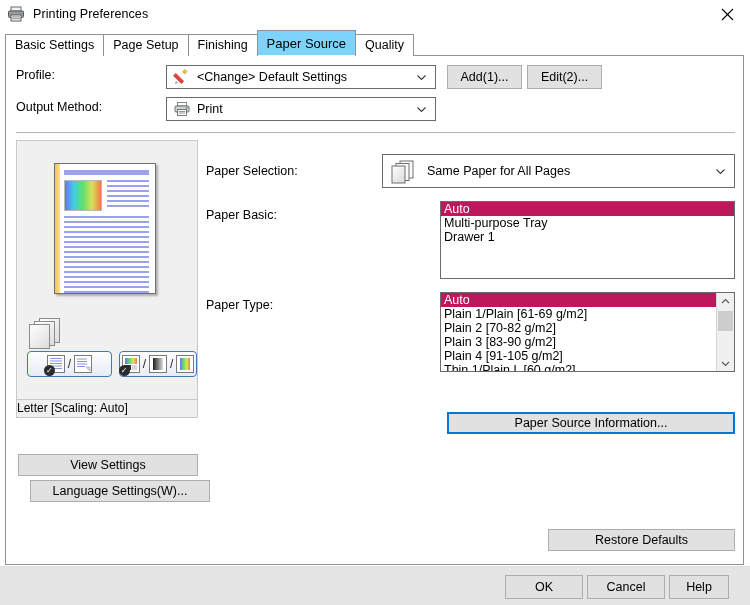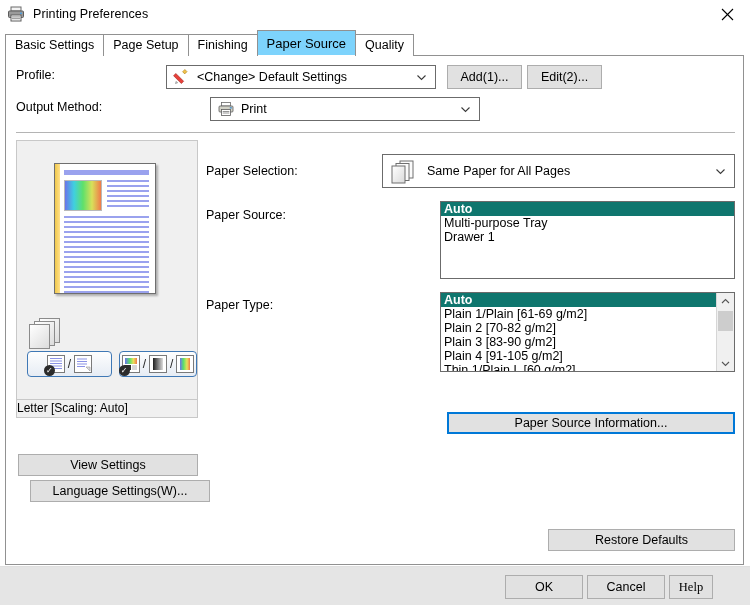--- a/index.html
+++ b/index.html
@@ -294,23 +294,22 @@
     background: #ffffff;
     overflow: hidden;
   }
   .lb-item {
     font-size: 12.5px;
     line-height: 14px;
     padding-left: 3px;
     white-space: nowrap;
   }
   .lb-item.sel {
-    background: #0f766e;
+    background: #be185d;
     color: #ffffff;
-    font-weight: bold;
   }
   .scrollbar {
     position: absolute;
     right: 0; top: 0; bottom: 0;
     width: 17px;
     background: #f0f0f0;
     border-left: 1px solid #d6d6d6;
   }
   .sb-arrow {
     position: absolute;
@@ -388,21 +387,21 @@
         <polyline points="1.5,4 5.5,8 9.5,4" fill="none" stroke="#3c3c3c" stroke-width="1.1"></polyline>
       </svg>
     </span>
   </div>
   <div class="btn" style="position:absolute; left:441px; top:9px; width:75px; height:24px;">Add(1)...</div>
   <div class="btn" style="position:absolute; left:521px; top:9px; width:75px; height:24px;">Edit(2)...</div>
 
   <div class="prof-row" style="left:10px; top:44px;">
     <span class="prof-label" style="width:150px;">Output Method:</span>
   </div>
-  <div class="combo" style="position:absolute; left:160px; top:41px; width:270px;margin-left:44px;">
+  <div class="combo" style="position:absolute; left:160px; top:41px; width:270px;">
     <span class="combo-icon">
       <svg width="18" height="18" viewBox="0 0 18 18">
         <rect x="4.5" y="2.5" width="9" height="3.5" fill="#ffffff" stroke="#6a6a6a" stroke-width="0.8"></rect>
         <rect x="2" y="6" width="14" height="6" rx="1" fill="#d3d3c8" stroke="#5c5c5c" stroke-width="0.8"></rect>
         <rect x="4.5" y="9.5" width="9" height="6" fill="#ffffff" stroke="#5c5c5c" stroke-width="0.8"></rect>
         <rect x="5.7" y="11" width="6.6" height="0.8" fill="#7a7a7a"></rect>
         <rect x="5.7" y="12.6" width="6.6" height="0.8" fill="#7a7a7a"></rect>
         <rect x="12.8" y="7.2" width="2" height="1.3" fill="#3f8fd0"></rect>
       </svg>
     </span>
@@ -553,21 +552,21 @@
       </svg>
     </span>
     <span class="combo-text">Same Paper for All Pages</span>
     <span class="chev">
       <svg width="11" height="11" viewBox="0 0 11 11">
         <polyline points="1.5,4 5.5,8 9.5,4" fill="none" stroke="#3c3c3c" stroke-width="1.1"></polyline>
       </svg>
     </span>
   </div>
 
-  <span class="field-label" style="left:200px; top:152px;">Paper Source:</span>
+  <span class="field-label" style="left:200px; top:152px;">Paper Basic:</span>
   <div class="listbox" style="left:434px; top:145px; width:295px; height:78px;">
     <div class="lb-item sel">Auto</div>
     <div class="lb-item">Multi-purpose Tray</div>
     <div class="lb-item">Drawer 1</div>
   </div>
 
   <span class="field-label" style="left:200px; top:242px;">Paper Type:</span>
   <div class="listbox" style="left:434px; top:236px; width:295px; height:80px;">
     <div style="position:absolute; left:0; top:0; right:17px;">
       <div class="lb-item sel">Auto</div>
@@ -596,14 +595,14 @@
 
   <div class="btn" style="position:absolute; left:12px; top:398px; width:180px; height:22px;">View Settings</div>
   <div class="btn" style="position:absolute; left:12px; top:424px; width:180px; height:22px;margin-left:12px;">Language Settings(W)...</div>
 
   <div class="btn" style="position:absolute; left:542px; top:473px; width:187px; height:22px;">Restore Defaults</div>
 </div>
 
 <div class="bottombar">
   <div class="btn" style="position:absolute; left:505px; top:8px; width:78px; height:24px;">OK</div>
   <div class="btn" style="position:absolute; left:587px; top:8px; width:78px; height:24px;">Cancel</div>
-  <div class="btn" style="position:absolute; left:669px; top:8px; width:44px; height:24px;font-family:Liberation Serif, serif;">Help</div>
+  <div class="btn" style="position:absolute; left:669px; top:8px; width:60px; height:24px;">Help</div>
 </div>
 
 </body></html>

